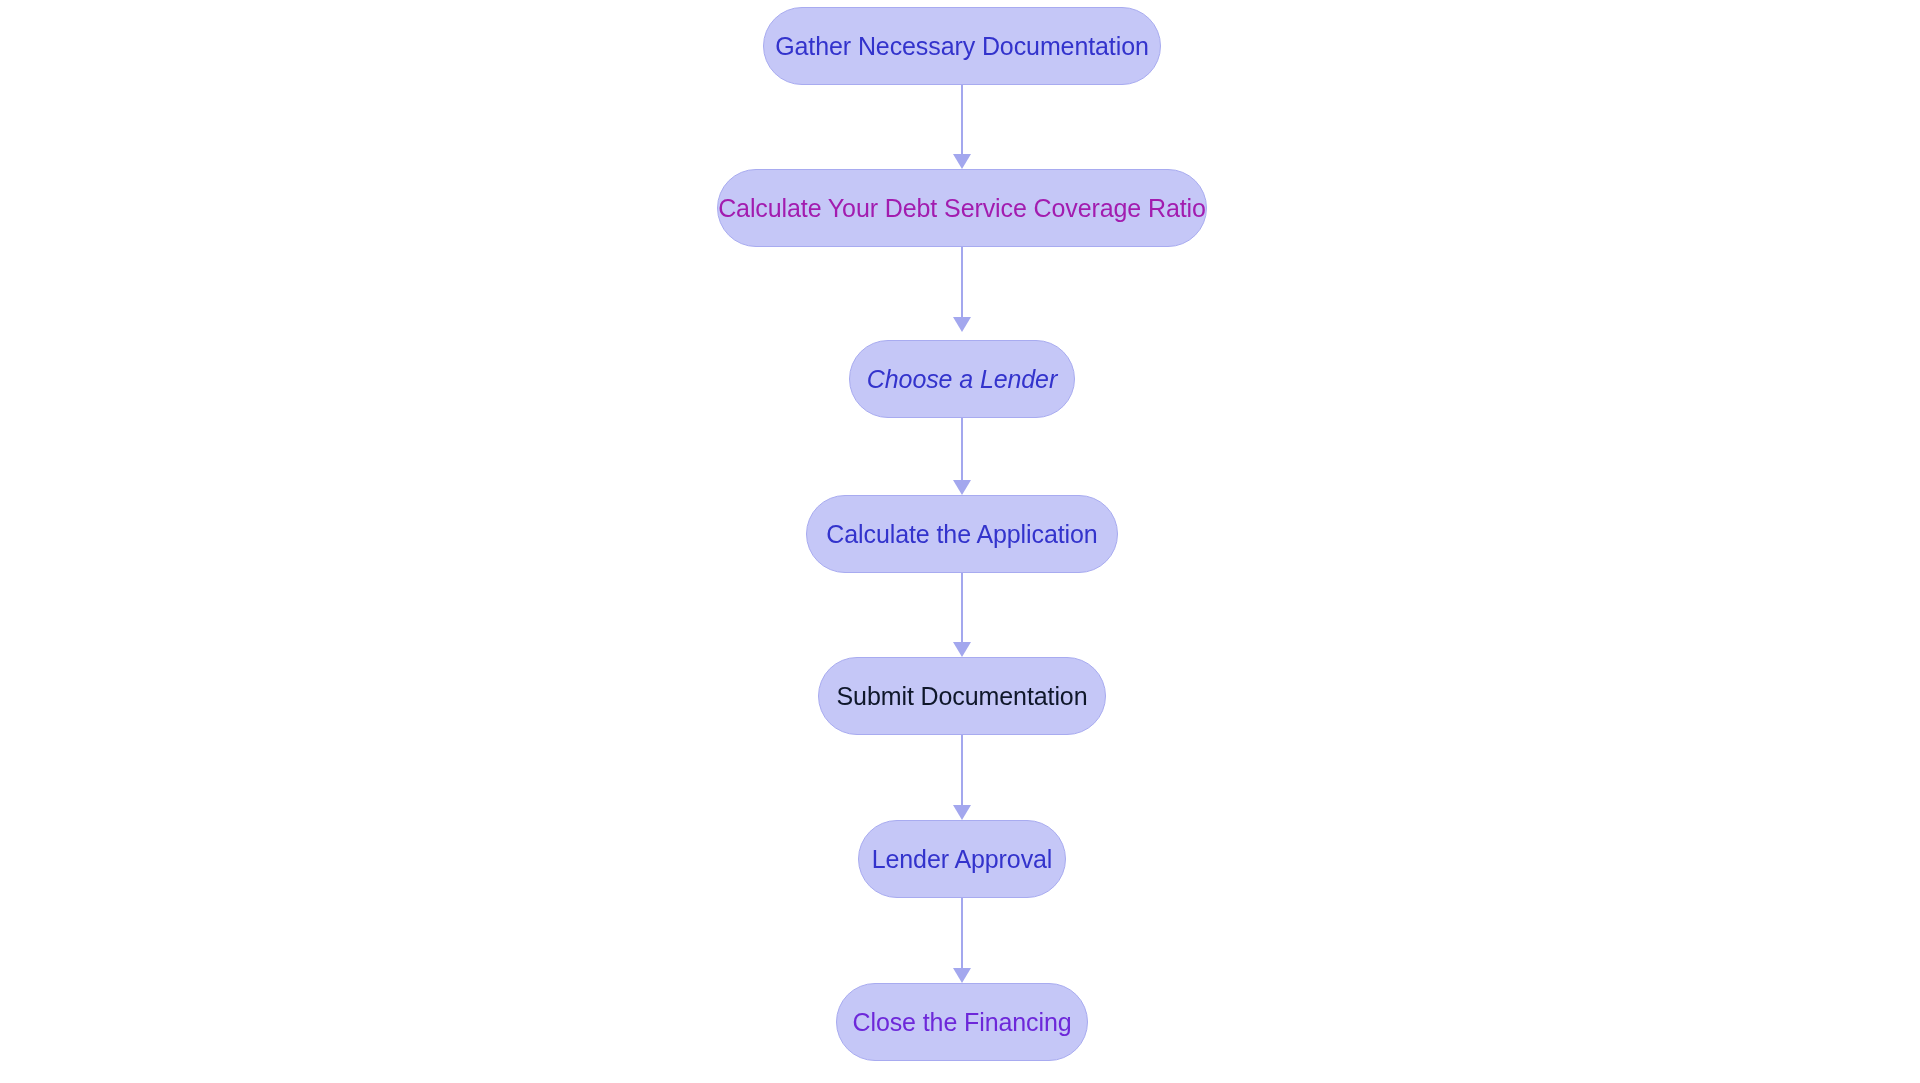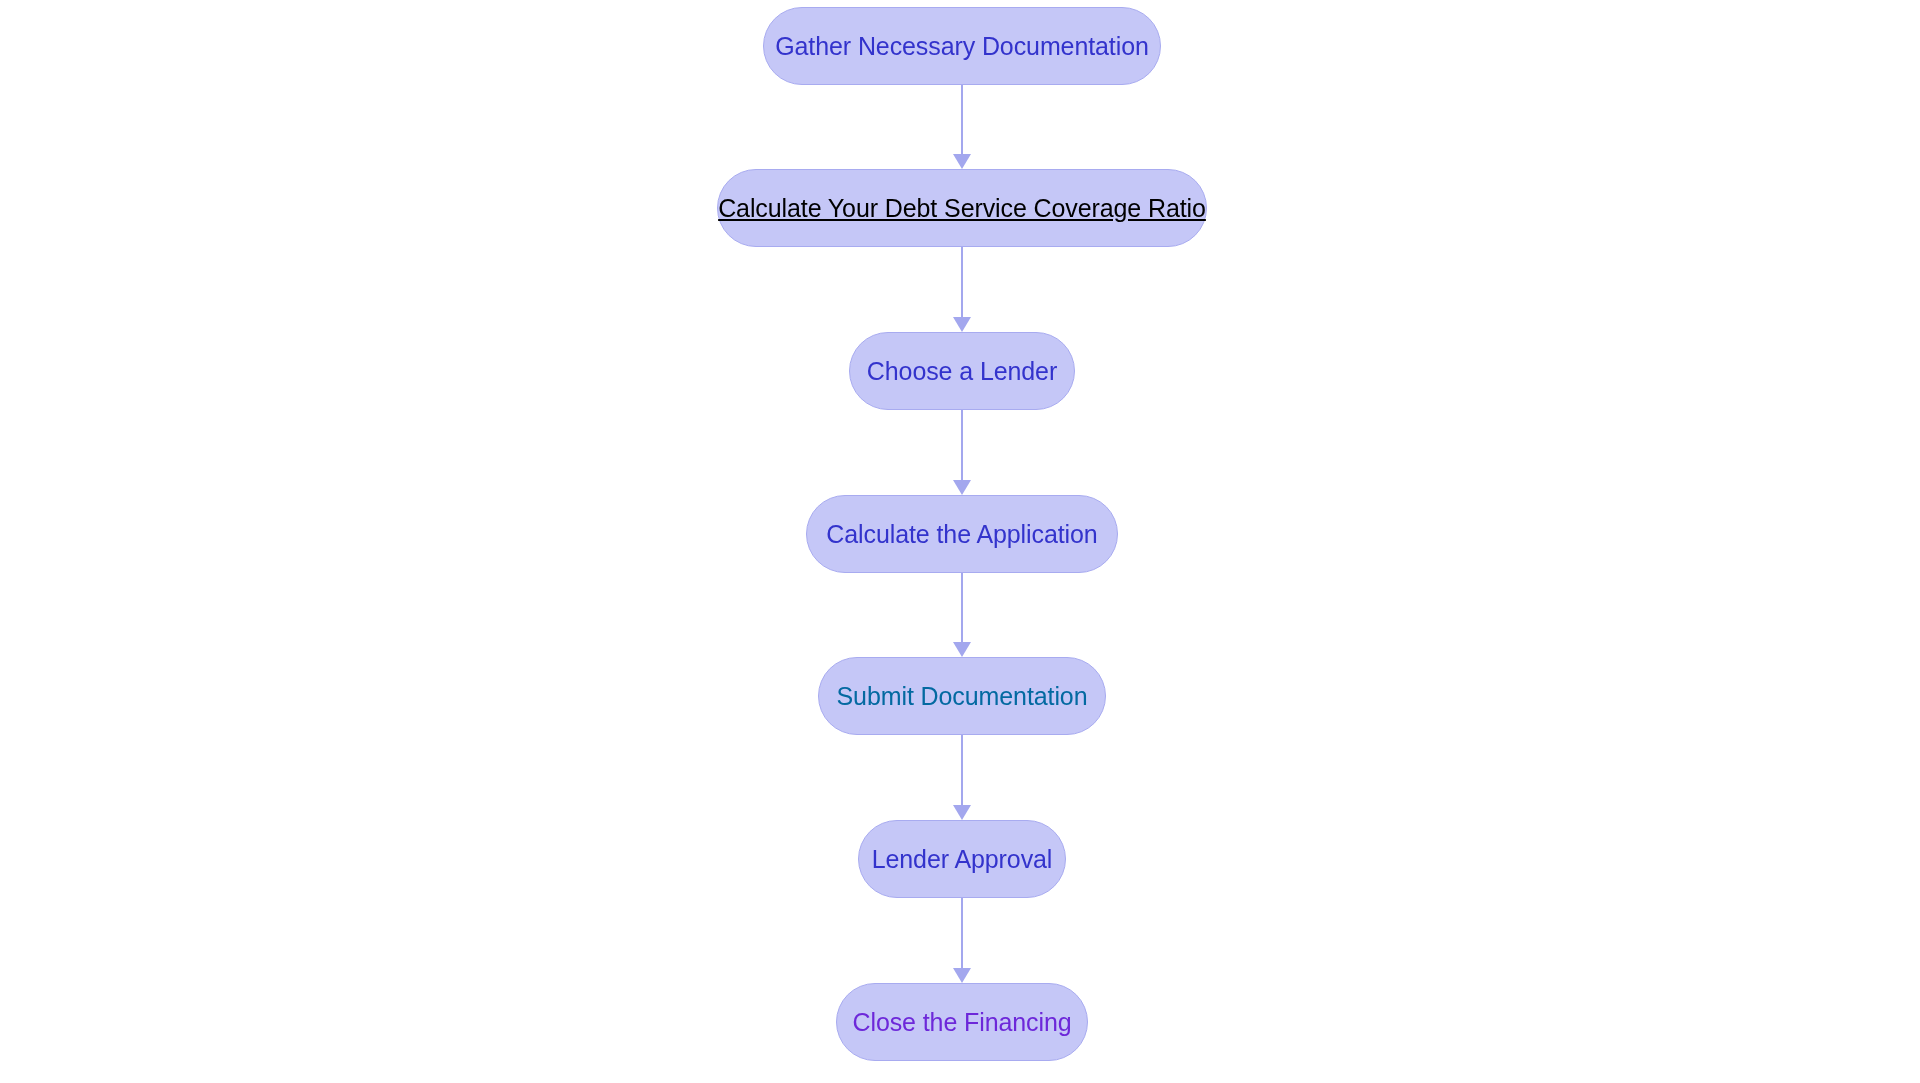--- a/index.html
+++ b/index.html
@@ -101,33 +101,33 @@
   <div class="flow-connector" style="left: 962px; top: 898px; height: 85px;">
     <div class="conn-line" style="height: 71px; background: rgb(163, 167, 238);"></div>
     <div class="conn-head" style="border-top-color: rgb(163, 167, 238);"></div>
   </div>
 
   <div class="flow-node" style="left: 962px; top: 7px; width: 398px; height: 78px; border-radius: 39px; background: rgb(197, 199, 247); border-color: rgb(168, 171, 240);">
     <span class="flow-node-label" style="color: rgb(51, 51, 204);">Gather Necessary Documentation</span>
   </div>
 
   <div class="flow-node" style="left: 962px; top: 169px; width: 490px; height: 78px; border-radius: 39px; background: rgb(197, 199, 247); border-color: rgb(168, 171, 240);">
-    <span class="flow-node-label" style="color: #000000; text-decoration: underline;">Calculate Your Debt Service Coverage Ratio</span>
+    <span class="flow-node-label" style="color: #a21caf;">Calculate Your Debt Service Coverage Ratio</span>
   </div>
 
-  <div class="flow-node" style="left: 962px; top: 332px; width: 226px; height: 78px; border-radius: 39px; background: rgb(197, 199, 247); border-color: rgb(168, 171, 240);">
+  <div class="flow-node" style="left: 962px; top: 340px; width: 226px; height: 78px; border-radius: 39px; background: rgb(197, 199, 247); border-color: rgb(168, 171, 240); font-style: italic;">
     <span class="flow-node-label" style="color: rgb(51, 51, 204);">Choose a Lender</span>
   </div>
 
   <div class="flow-node" style="left: 962px; top: 495px; width: 312px; height: 78px; border-radius: 39px; background: rgb(197, 199, 247); border-color: rgb(168, 171, 240);">
     <span class="flow-node-label" style="color: rgb(51, 51, 204);">Calculate the Application</span>
   </div>
 
   <div class="flow-node" style="left: 962px; top: 657px; width: 288px; height: 78px; border-radius: 39px; background: rgb(197, 199, 247); border-color: rgb(168, 171, 240);">
-    <span class="flow-node-label" style="color: #0369a1; text-align: right;">Submit Documentation</span>
+    <span class="flow-node-label" style="color: #0f172a; text-align: right;">Submit Documentation</span>
   </div>
 
   <div class="flow-node" style="left: 962px; top: 820px; width: 208px; height: 78px; border-radius: 39px; background: rgb(197, 199, 247); border-color: rgb(168, 171, 240);">
     <span class="flow-node-label" style="color: rgb(51, 51, 204);">Lender Approval</span>
   </div>
 
   <div class="flow-node" style="left: 962px; top: 983px; width: 252px; height: 78px; border-radius: 39px; background: rgb(197, 199, 247); border-color: rgb(168, 171, 240);">
     <span class="flow-node-label" style="color: #6d28d9;">Close the Financing</span>
   </div>
 

